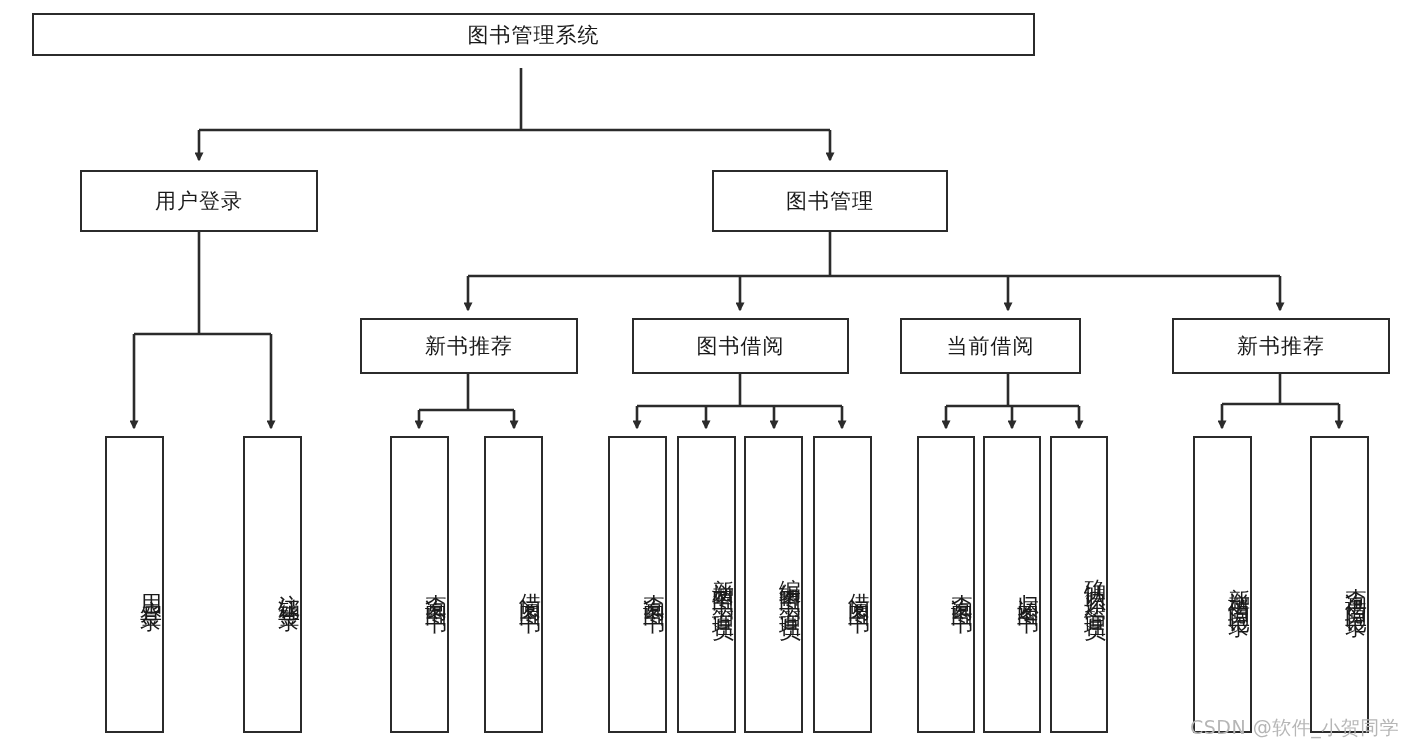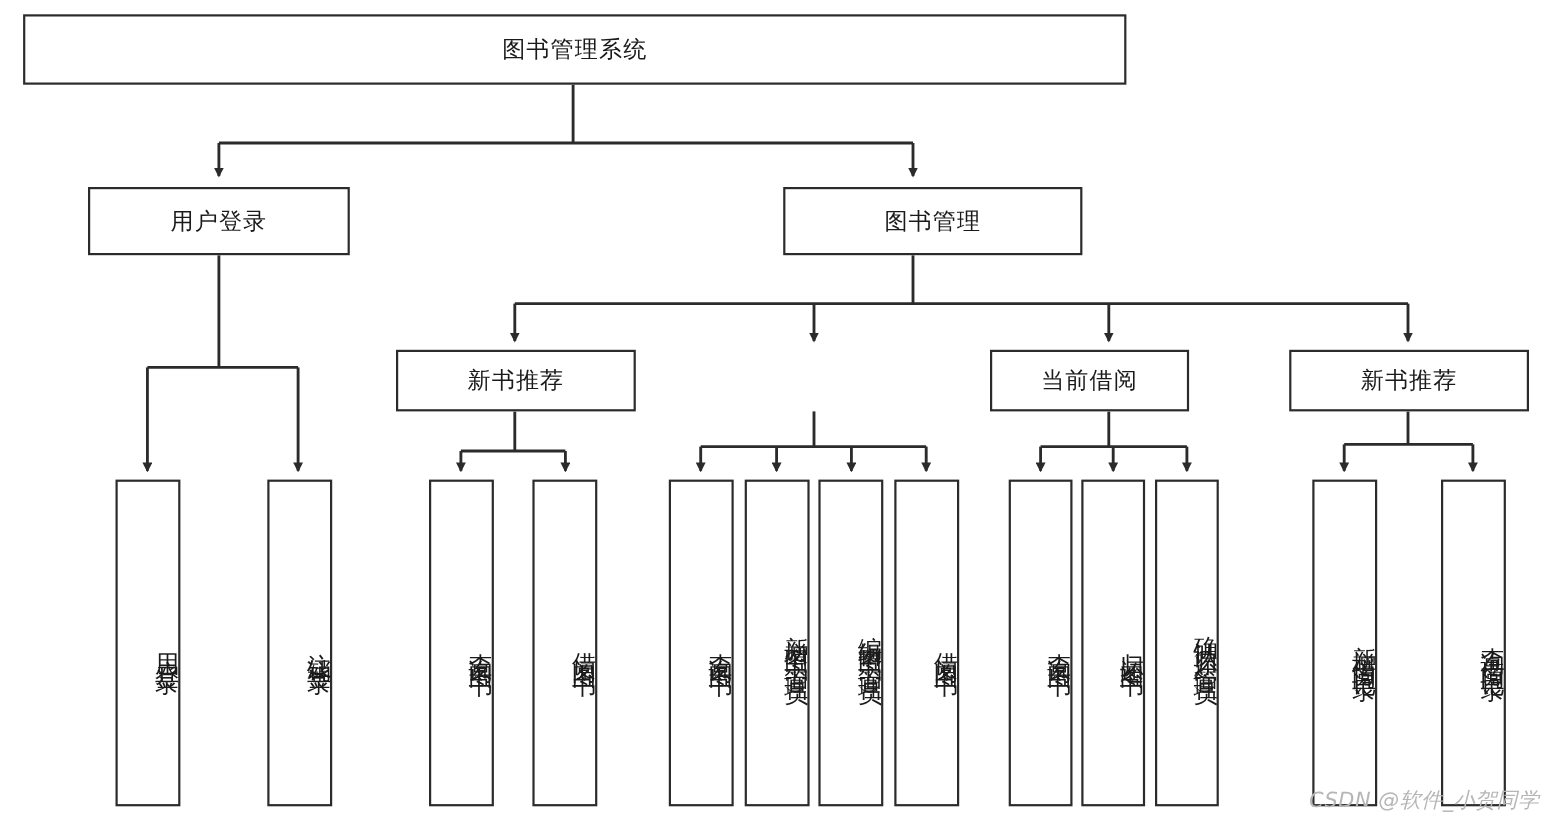--- a/index.html
+++ b/index.html
@@ -109,33 +109,36 @@
       <path d="M1012,406 L1012,428" marker-end="url(#arrow)"></path>
       <path d="M1079,406 L1079,428" marker-end="url(#arrow)"></path>
 
       <path d="M1280,374 L1280,404"></path>
       <path d="M1222,404 L1339,404"></path>
       <path d="M1222,404 L1222,428" marker-end="url(#arrow)"></path>
       <path d="M1339,404 L1339,428" marker-end="url(#arrow)"></path>
     </g>
   </svg>
 
-  <div class="node node-h" style="left:21px; top:13px; width:1003px; height:64px;">
+  <div class="node node-h" style="left:32px; top:13px; width:1003px; height:43px;">
     <span>图书管理系统</span>
   </div>
 
   <div class="node node-h" style="left:80px; top:170px; width:238px; height:62px;">
     <span>用户登录</span>
   </div>
-  <div class="node node-h" style="left:712px; top:170px; width:272px; height:62px;">
+  <div class="node node-h" style="left:712px; top:170px; width:236px; height:62px;">
     <span>图书管理</span>
   </div>
 
   <div class="node node-h" style="left:360px; top:318px; width:218px; height:56px;">
     <span>新书推荐</span>
+  </div>
+  <div class="node node-h" style="left:632px; top:318px; width:217px; height:56px;">
+    <span>图书借阅</span>
   </div>
   <div class="node node-h" style="left:900px; top:318px; width:181px; height:56px;">
     <span>当前借阅</span>
   </div>
   <div class="node node-h" style="left:1172px; top:318px; width:218px; height:56px;">
     <span>新书推荐</span>
   </div>
 
   <div class="node node-v" style="left:105px; top:436px; width:59px; height:297px;">
     <span>用户登录</span>
@@ -174,17 +177,17 @@
     <span>确认归还（管理员）</span>
   </div>
 
   <div class="node node-v" style="left:1193px; top:436px; width:59px; height:297px;">
     <span>新增借阅记录</span>
   </div>
   <div class="node node-v" style="left:1310px; top:436px; width:59px; height:297px;">
     <span>查询借阅记录</span>
   </div>
 
-  <div class="watermark" style="left:1190px; top:715px;font-style:italic;">
+  <div class="watermark" style="left:1190px; top:715px;">
     <span>CSDN @软件_小贺同学</span>
   </div>
 
 </div>
 
 </body></html>

